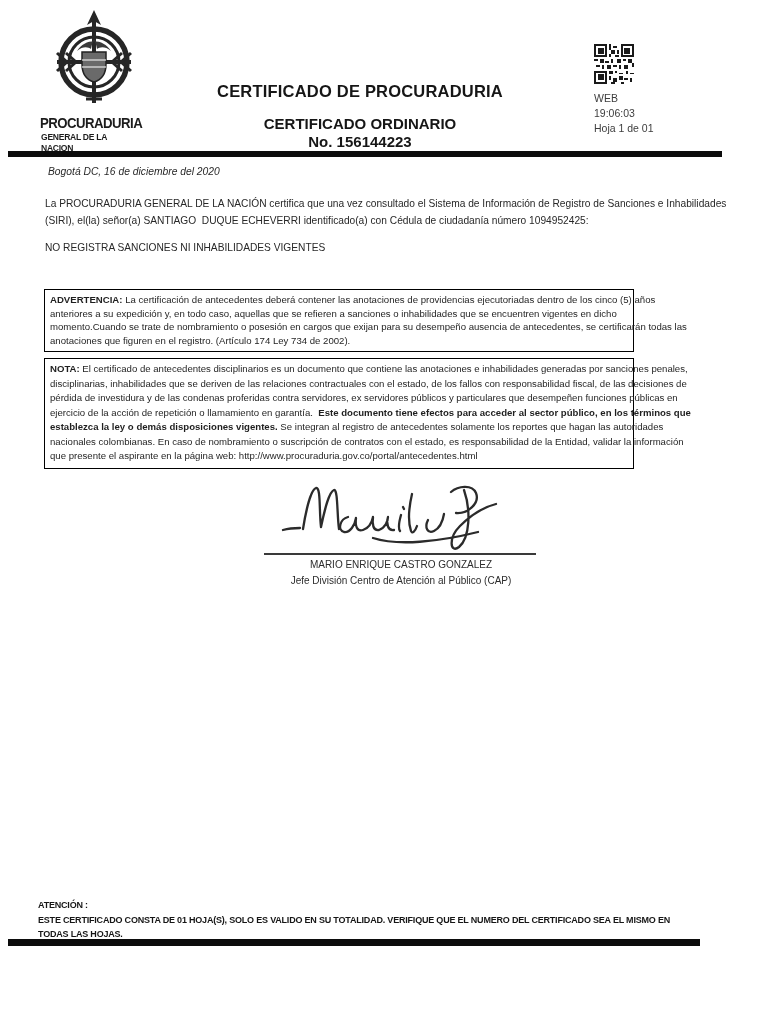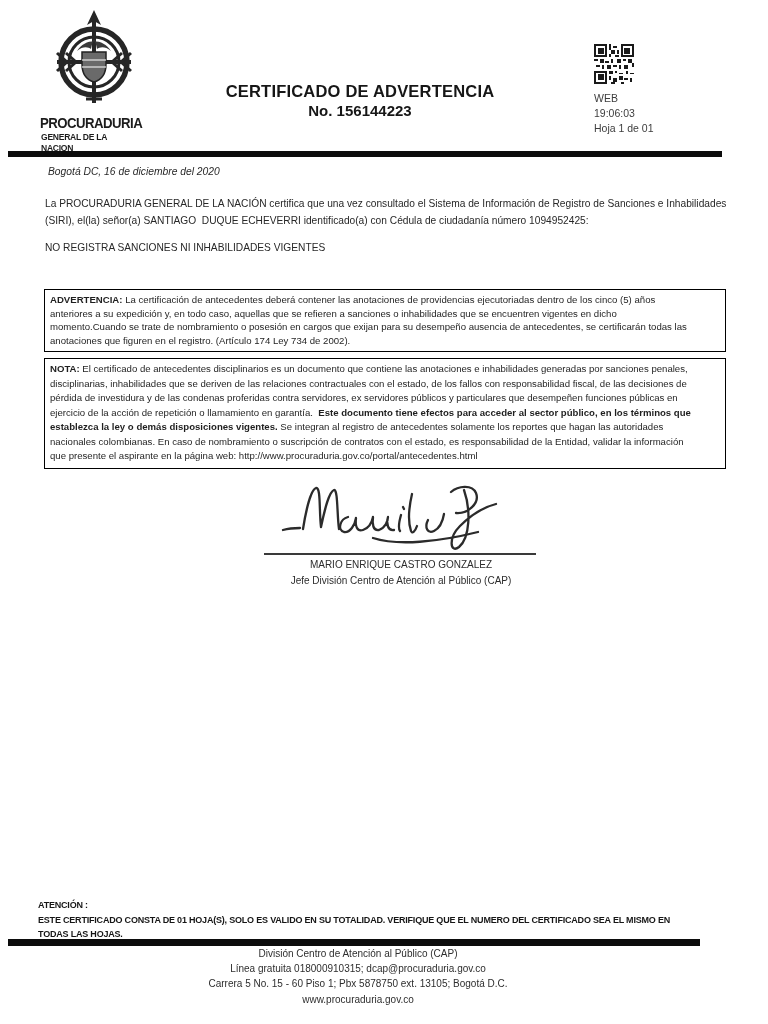--- a/index.html
+++ b/index.html
@@ -23,21 +23,21 @@
   .title-num{font-size:15px;font-weight:bold;margin-top:1px;}
   .qr-block{left:577px;top:44px;width:120px;color:#3d3d3d;font-size:10.5px;line-height:15px;margin-left:17px;}
   .qr-meta{margin-top:3px;}
   .bar{background:#0c0c0c;}
   .bar-top{left:8px;top:151px;width:714px;height:6px;}
   .bar-bottom{left:8px;top:939px;width:692px;height:7px;}
   
   .date-line{left:48px;top:166px;font-size:10.3px;color:#282828;font-style:italic;}
   .intro{left:45px;top:196px;font-size:10.2px;line-height:16.5px;color:#282828;}
   .result{left:45px;top:242px;font-size:10.2px;color:#282828;}
-  .notice-box{left:44px;width:682px;border:1.5px solid #000;padding:3px 5px 4px 5px;
+  .notice-box{left:44px;width:590px;border:1.5px solid #000;padding:3px 5px 4px 5px;
     font-size:9.6px;color:#1f1f1f;box-sizing:border-box;}
   .box-adv{top:289px;line-height:13.6px;}
   .box-nota{top:358px;line-height:14.5px;}
   
   .sig-img{left:278px;top:476px;}
   .sig-line{left:264px;top:553px;width:272px;height:2px;background:#3a3a3a;}
   .sig-name{left:240px;top:559px;width:322px;text-align:center;font-size:10px;color:#2c2c2c;}
   .sig-role{left:240px;top:575px;width:322px;text-align:center;font-size:10px;color:#2c2c2c;}
   
   .attention{left:38px;top:898px;font-size:9px;font-weight:bold;letter-spacing:-0.2px;
@@ -62,21 +62,22 @@
       <path d="M22 41 C30 28 48 28 56 41 C50 36 45 37 42 39 C41 34 40 31 39 29 C38 31 37 34 36 39 C33 37 28 36 22 41 Z" fill="#3a3a3a" stroke="none"></path>
       <path d="M27 42 h24 v12 c0 10 -5 16 -12 18 c-7 -2 -12 -8 -12 -18 z" fill="#6a6a6a" stroke="#222" stroke-width="1.5"></path>
       <line x1="27" y1="50" x2="51" y2="50" stroke="#e8e8e8" stroke-width="1.2"></line>
       <line x1="27" y1="57" x2="51" y2="57" stroke="#e8e8e8" stroke-width="1.2"></line>
     </g>
   </svg>
   <div class="abs logo-text1">PROCURADURIA</div>
   <div class="abs logo-text2">GENERAL DE LA NACION</div>
 
   <div class="abs title-block">
-    <div class="title-main">CERTIFICADO DE ADVERTENCIA</div>
+    <div class="title-main">CERTIFICADO DE PROCURADURIA</div>
+    <div class="title-sub">CERTIFICADO ORDINARIO</div>
     <div class="title-num">No. 156144223</div>
   </div>
 
   <div class="abs qr-block">
     <svg width="40" height="40" viewBox="0 0 21 21" shape-rendering="crispEdges">
       <rect width="21" height="21" fill="#fff"></rect>
       <g fill="#1a1a1a">
         <path d="M0 0h7v7h-7z M14 0h7v7h-7z M0 14h7v7h-7z" fill="#1a1a1a"></path>
         <path d="M1 1h5v5h-5z M15 1h5v5h-5z M1 15h5v5h-5z" fill="#fff"></path>
         <path d="M2 2h3v3h-3z M16 2h3v3h-3z M2 16h3v3h-3z"></path>
@@ -127,20 +128,14 @@
   <div class="abs sig-line"></div>
   <div class="abs sig-name">MARIO ENRIQUE CASTRO GONZALEZ</div>
   <div class="abs sig-role">Jefe División Centro de Atención al Público (CAP)</div>
 
   <div class="abs attention pre">ATENCIÓN :
 ESTE CERTIFICADO CONSTA DE 01 HOJA(S), SOLO ES VALIDO EN SU TOTALIDAD. VERIFIQUE QUE EL NUMERO DEL CERTIFICADO SEA EL MISMO EN
 TODAS LAS HOJAS.</div>
 
   <div class="abs bar bar-bottom"></div>
 
-  <div class="abs footer">
-    <div>División Centro de Atención al Público (CAP)</div>
-    <div>Línea gratuita 018000910315; dcap@procuraduria.gov.co</div>
-    <div>Carrera 5 No. 15 - 60 Piso 1; Pbx 5878750 ext. 13105; Bogotá D.C.</div>
-    <div>www.procuraduria.gov.co</div>
-  </div>
 
 </div>
 
 </body></html>

